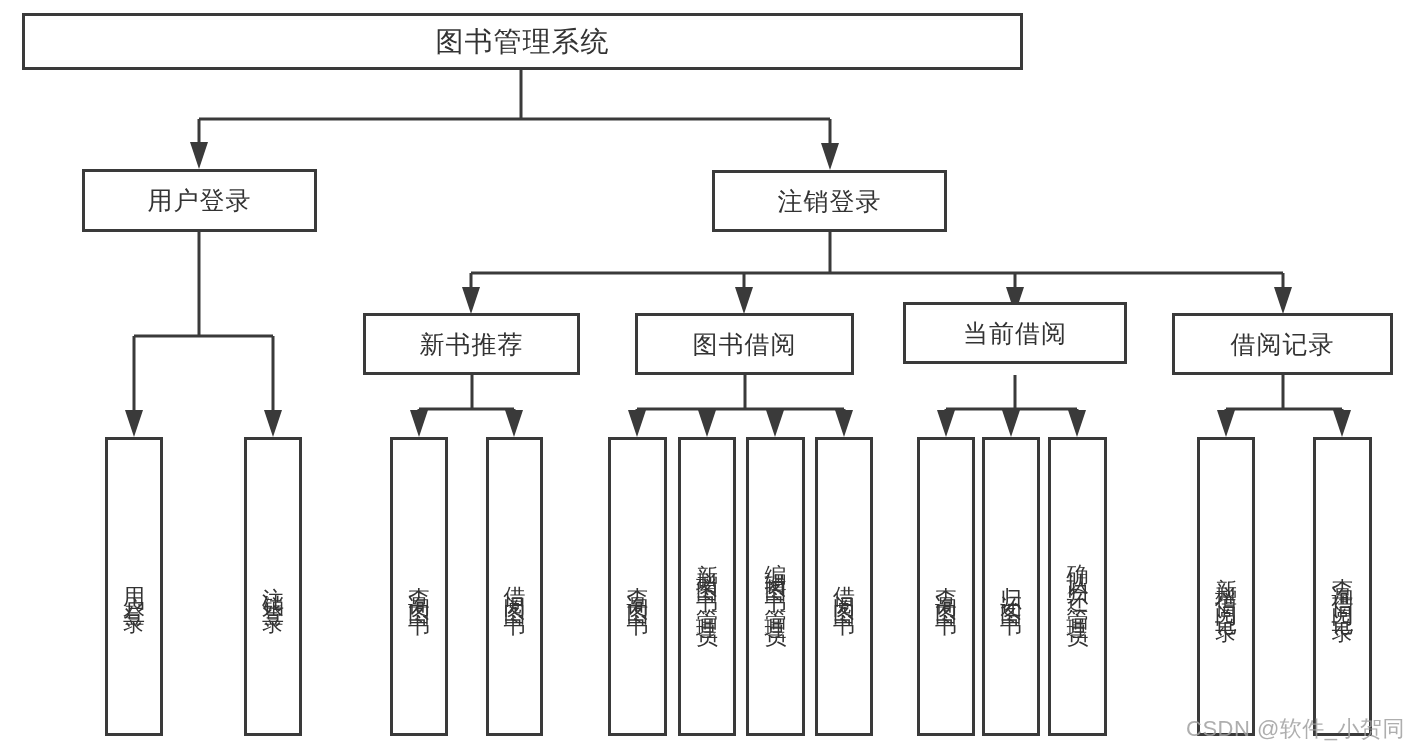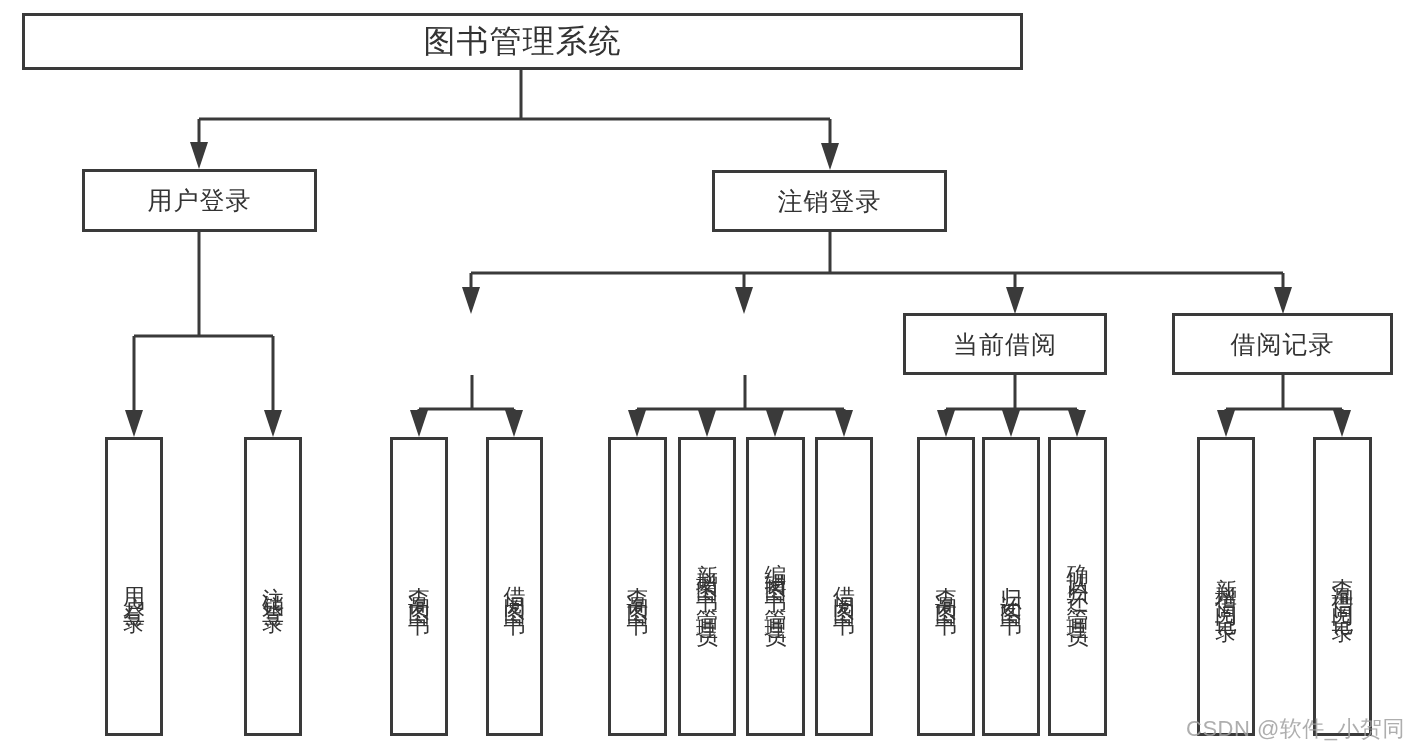--- a/index.html
+++ b/index.html
@@ -28,21 +28,21 @@
     z-index: 1;
   }
   .node .lbl {
     color: #333333;
     white-space: nowrap;
   }
   .node.h .lbl {
     font-size: 25px;
     letter-spacing: 1px;
   }
-  .node.root .lbl { font-size: 32px; }
+  .node.root .lbl { font-size: 28px; }
   .node.v .lbl {
     writing-mode: vertical-rl;
     text-orientation: mixed;
     font-size: 22px;
     letter-spacing: 9px;
     line-height: 1;
   }
   #watermark {
     position: absolute;
     left: 1186px;
@@ -85,21 +85,27 @@
     <span class="lbl">图书管理系统</span>
   </div>
 
   <div class="node h" style="left:82px; top:169px; width:235px; height:63px;">
     <span class="lbl">用户登录</span>
   </div>
   <div class="node h" style="left:712px; top:170px; width:235px; height:62px;">
     <span class="lbl">注销登录</span>
   </div>
 
-  <div class="node h" style="left:903px; top:313px; width:204px; height:62px;">
+  <div class="node h" style="left:363px; top:313px; width:217px; height:62px;">
+    <span class="lbl">新书推荐</span>
+  </div>
+  <div class="node h" style="left:635px; top:313px; width:219px; height:62px;">
+    <span class="lbl">图书借阅</span>
+  </div>
+  <div class="node h" style="left:903px; top:302px; width:224px; height:62px;">
     <span class="lbl">当前借阅</span>
   </div>
   <div class="node h" style="left:1172px; top:313px; width:221px; height:62px;">
     <span class="lbl">借阅记录</span>
   </div>
 
   <div class="node v" style="left:105px; top:437px; width:58px; height:299px;">
     <span class="lbl">用户登录</span>
   </div>
   <div class="node v" style="left:244px; top:437px; width:58px; height:299px;">

